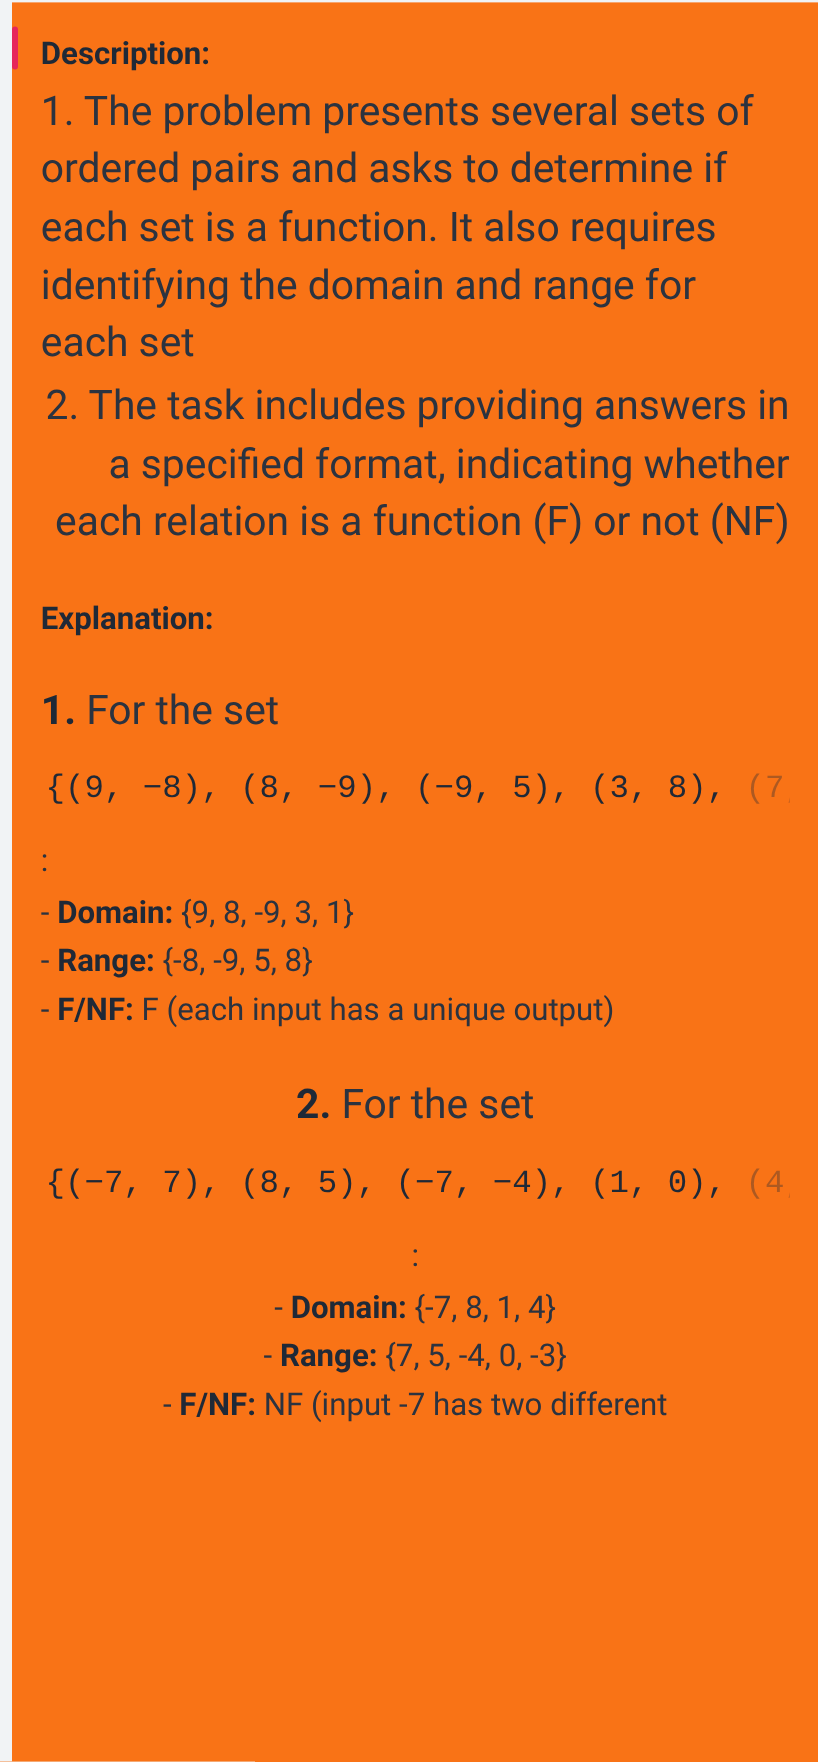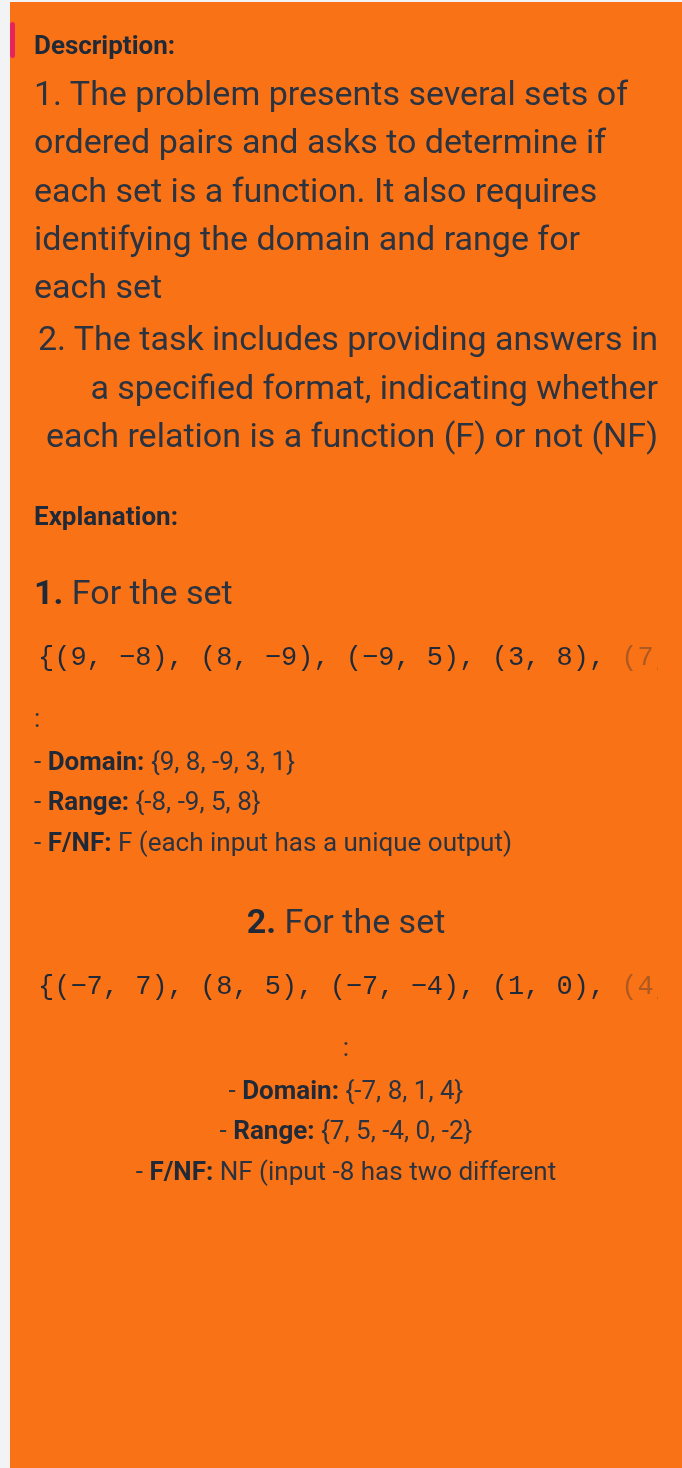--- a/index.html
+++ b/index.html
@@ -110,20 +110,20 @@
       <span class="bold">2.</span><span> For the set</span>
     </div>
     <div class="math-line">
       <span>{(−7, 7), (8, 5), (−7, −4), (1, 0), </span><span class="math-fade">(4, ·</span>
     </div>
     <div class="colon-line">:</div>
     <div class="bullet-line">
       - <span class="bold">Domain:</span><span> {-7, 8, 1, 4}</span>
     </div>
     <div class="bullet-line">
-      - <span class="bold">Range:</span><span> {7, 5, -4, 0, -2}</span>
+      - <span class="bold">Range:</span><span> {7, 5, -4, 0, -3}</span>
     </div>
     <div class="bullet-line">
-      - <span class="bold">F/NF:</span><span> NF (input -8 has two different</span>
+      - <span class="bold">F/NF:</span><span> NF (input -7 has two different</span>
     </div>
   </div>
 
 </div>
 
 </body></html>

